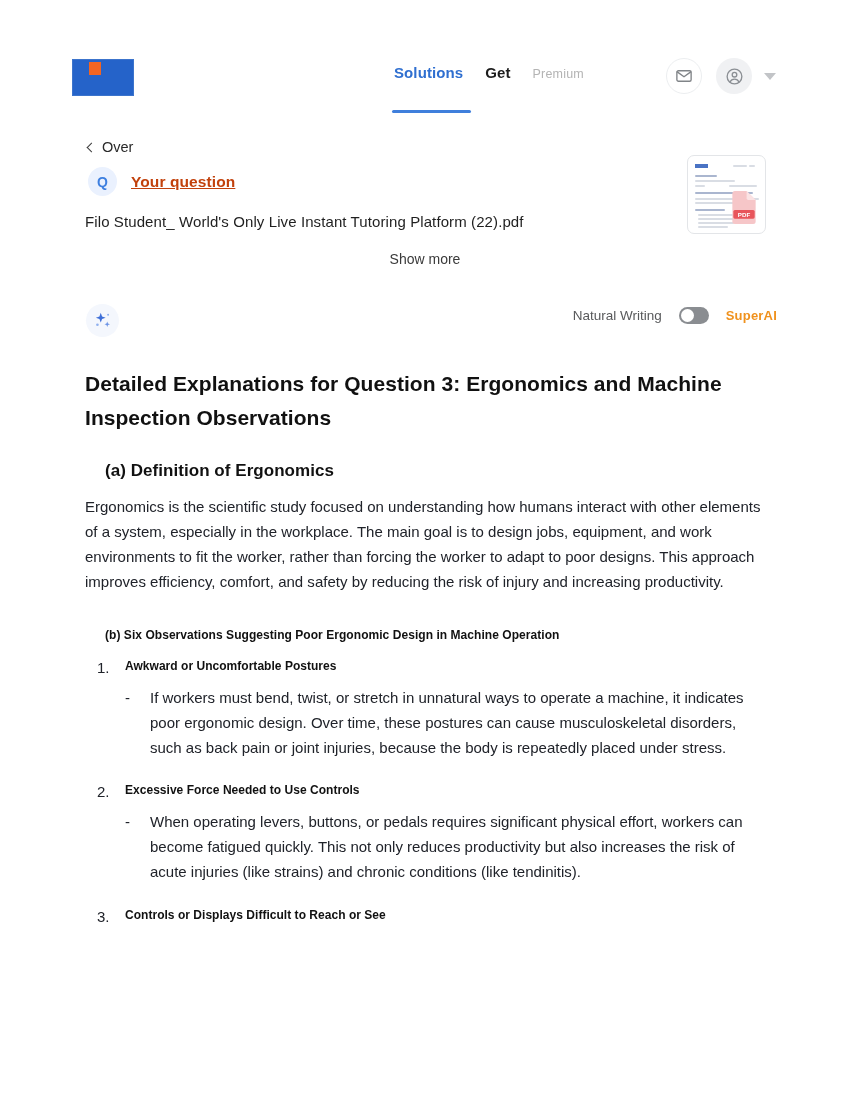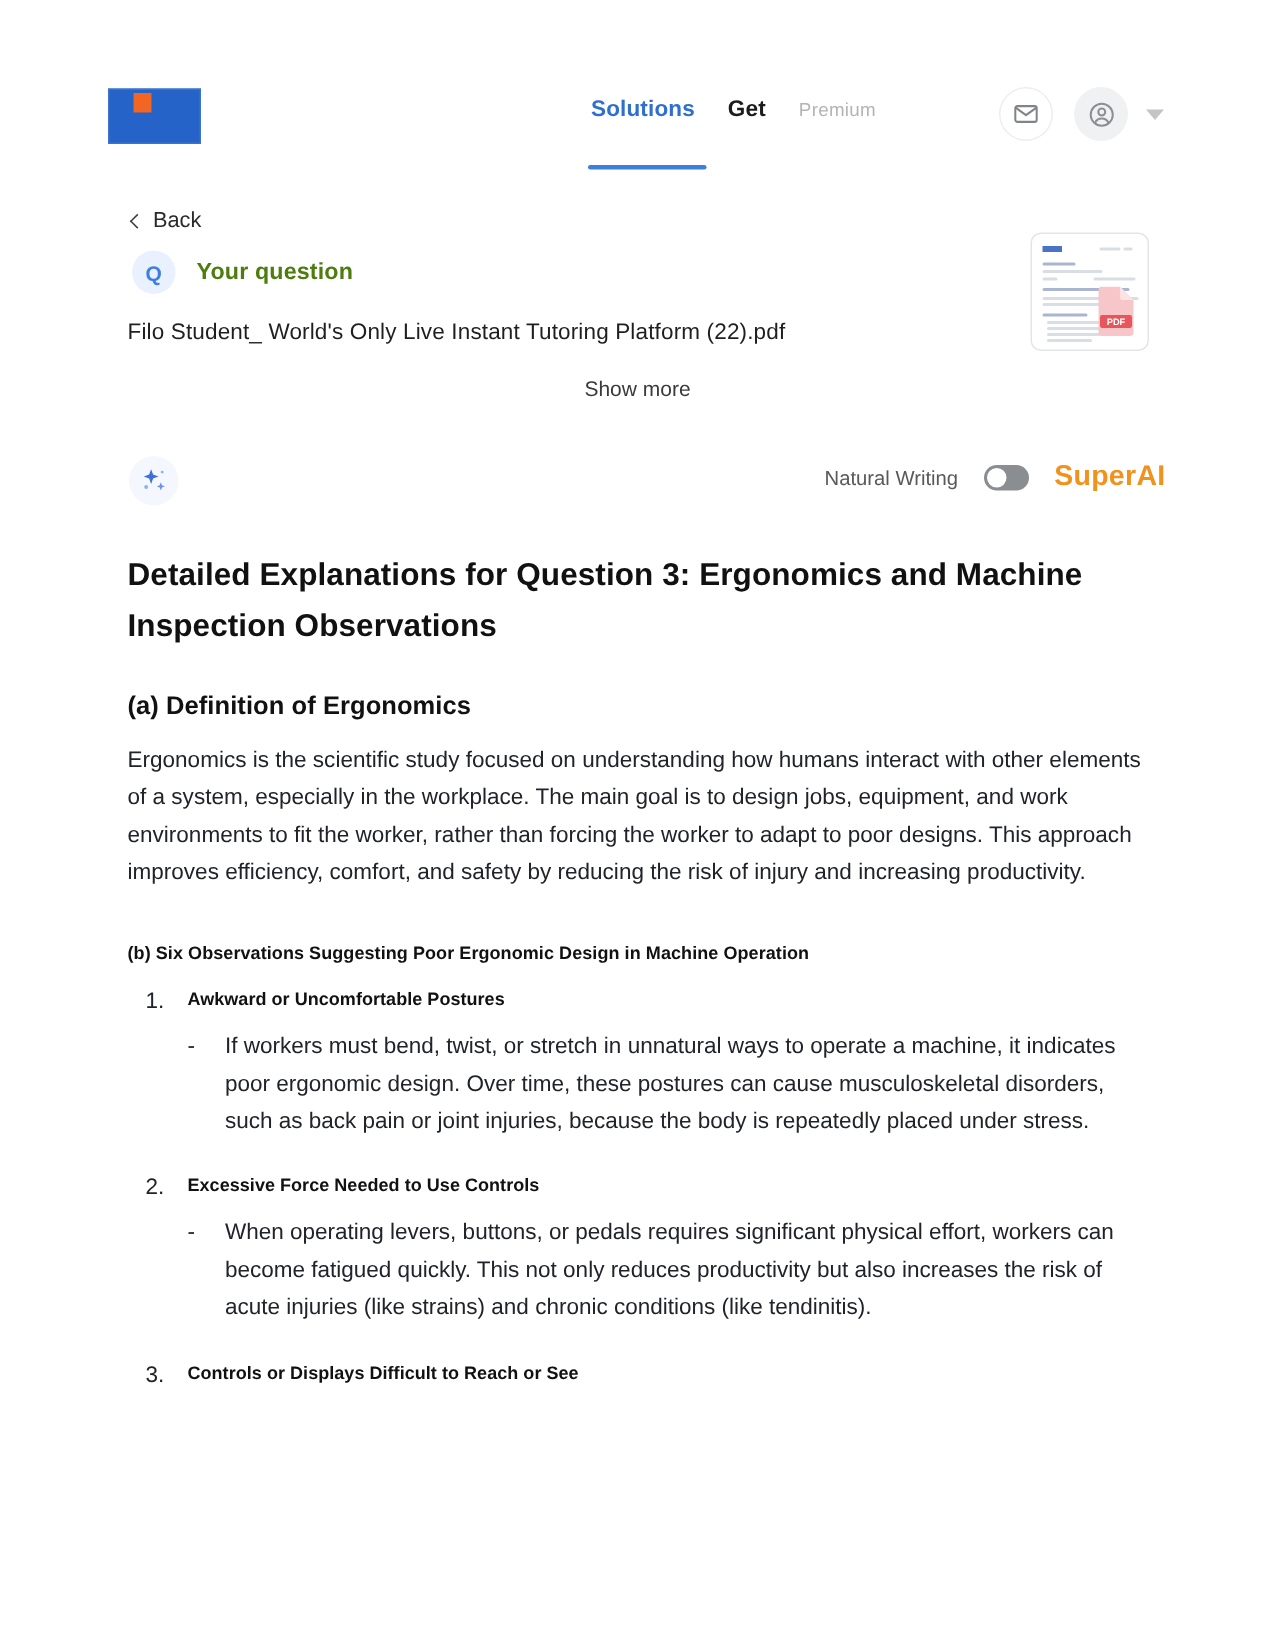--- a/index.html
+++ b/index.html
@@ -112,21 +112,21 @@
     left: 88px; top: 167px;
     display: flex; align-items: center; gap: 14px;
   }
   .q-badge {
     width: 29px; height: 29px;
     border-radius: 50%;
     background: #eaf1fe;
     display: flex; align-items: center; justify-content: center;
     color: #3d7fe0; font-size: 14px; font-weight: 600;
   }
-  .q-title { font-size: 15.5px; font-weight: 700; color: #4d7c0f; letter-spacing: .1px; }
+  .q-title { font-size: 15.5px; font-weight: 700; color: #c2410c; letter-spacing: .1px; text-decoration: underline; }
 
   .q-file {
     position: absolute;
     left: 85px; top: 213px;
     font-size: 15px;
     color: #1f1f1f;
     letter-spacing: .1px;
   }
 
   .show-more {
@@ -185,21 +185,21 @@
     position: relative;
     cursor: pointer;
   }
   .toggle-knob {
     position: absolute;
     left: 2px; top: 2px;
     width: 13px; height: 13px;
     border-radius: 50%;
     background: #ffffff;
   }
-  .superai { font-size: 19px; font-weight: 700; color: #f0921e; letter-spacing: .2px; cursor: pointer; }
+  .superai { font-size: 13px; font-weight: 700; color: #f0921e; letter-spacing: .2px; cursor: pointer; }
 
   
   .article {
     position: absolute;
     left: 85px; top: 367px;
     width: 682px;
   }
   .h1 {
     font-size: 21px;
     font-weight: 700;
@@ -207,20 +207,21 @@
     color: #111;
     letter-spacing: .05px;
     margin-bottom: 26px;
   }
   .h2 {
     font-size: 17px;
     font-weight: 700;
     color: #111;
     letter-spacing: .05px;
     margin-bottom: 13px;
+    margin-left: 20px;
   }
   .h2.b-head { margin-top: 34px; margin-bottom: 17px; font-size: 12px; }
   .para {
     font-size: 15px;
     line-height: 1.67;
     color: #20232a;
     letter-spacing: .01px;
   }
   ol.obs {
     list-style: none;
@@ -276,21 +277,21 @@
           <circle cx="12" cy="9.7" r="2.9"></circle>
           <path d="M6.3 19a6.2 6.2 0 0 1 11.4 0"></path>
         </svg>
       </div>
       <div class="caret"></div>
     </div>
   </div>
 
   <div class="back-row">
     <span class="back-chevron"></span>
-    <span class="back-label">Back</span>
+    <span class="back-label">Over</span>
   </div>
 
   <div class="q-row">
     <div class="q-badge">Q</div>
     <div class="q-title">Your question</div>
   </div>
 
   <div class="q-file">Filo Student_ World's Only Live Instant Tutoring Platform (22).pdf</div>
 
   <div class="show-more">Show more</div>

